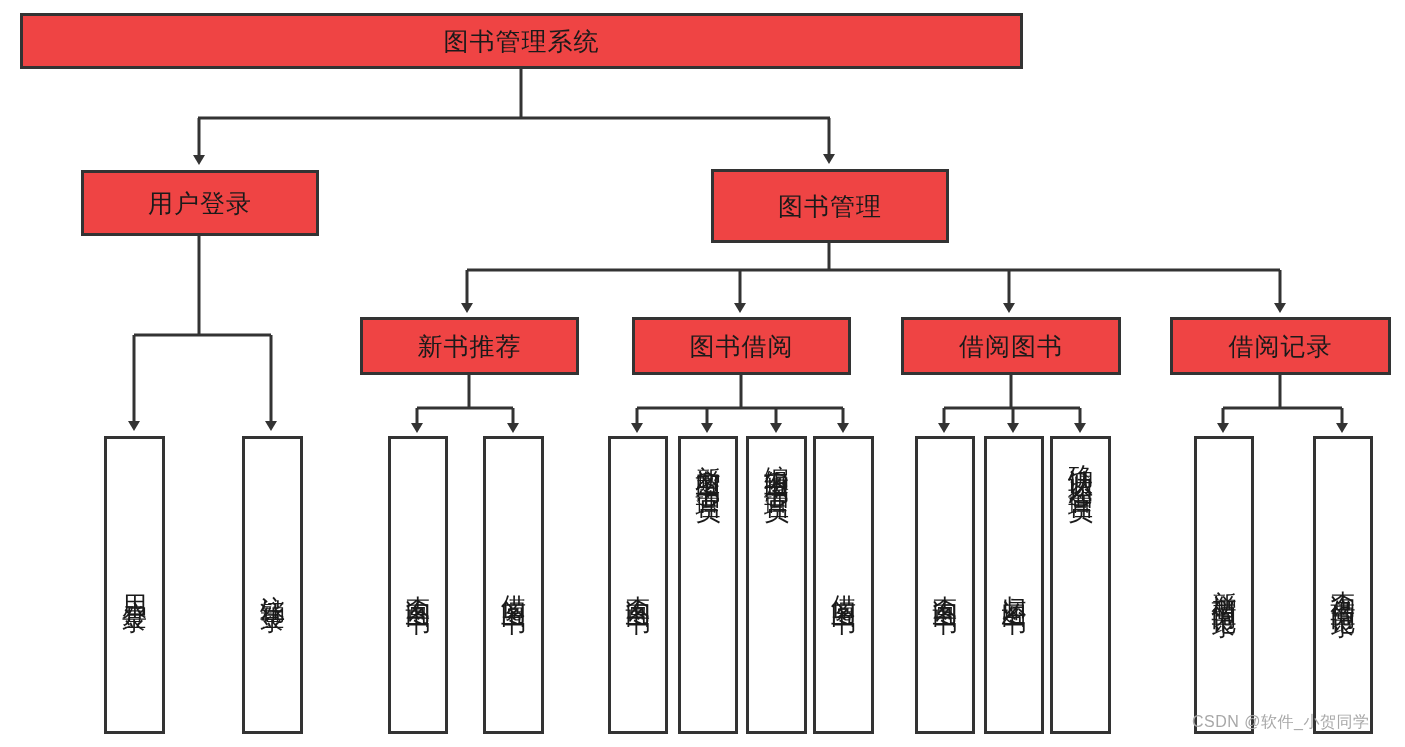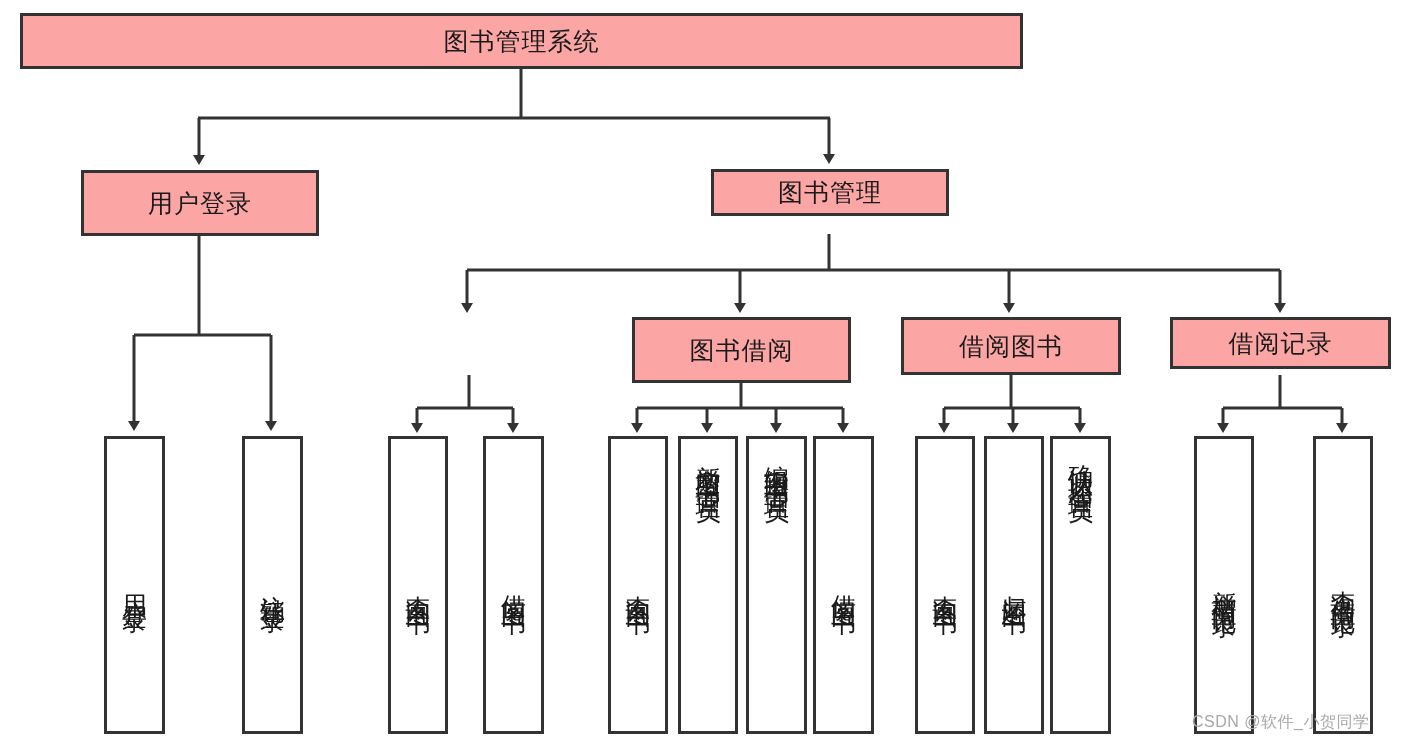--- a/index.html
+++ b/index.html
@@ -22,43 +22,43 @@
     left: 0;
     top: 0;
     width: 1405px;
     height: 747px;
     pointer-events: none;
   }
   .node {
     position: absolute;
     box-sizing: border-box;
     border: 3px solid #333333;
-    background: #fca5a5;
+    background: #ef4444;
     display: flex;
     align-items: center;
     justify-content: center;
     color: #1a1a1a;
   }
   .node .label {
     font-size: 25px;
     line-height: 1.15;
     letter-spacing: 1px;
     white-space: nowrap;
   }
   
   #node-root { left: 20px; top: 13px; width: 1003px; height: 56px; }
   #node-root .label { font-size: 25px; }
 
   #node-user-login   { left: 81px;  top: 170px; width: 238px; height: 66px; }
-  #node-book-manage  { left: 711px; top: 169px; width: 238px; height: 47px; }
+  #node-book-manage  { left: 711px; top: 169px; width: 238px; height: 74px; }
 
   #node-new-book-rec { left: 360px;  top: 317px; width: 219px; height: 58px; }
-  #node-book-borrow  { left: 632px;  top: 317px; width: 219px; height: 66px; }
+  #node-book-borrow  { left: 632px;  top: 317px; width: 219px; height: 58px; }
   #node-current-borrow { left: 901px; top: 317px; width: 220px; height: 58px; }
-  #node-borrow-record  { left: 1170px; top: 317px; width: 221px; height: 52px; }
+  #node-borrow-record  { left: 1170px; top: 317px; width: 221px; height: 58px; }
 
   .leaf {
     position: absolute;
     box-sizing: border-box;
     border: 3px solid #333333;
     background: #ffffff;
     display: flex;
     align-items: flex-start;
     justify-content: center;
     padding-top: 6px;
@@ -145,20 +145,23 @@
     <span class="label">图书管理系统</span>
   </div>
 
   <div class="node" id="node-user-login">
     <span class="label">用户登录</span>
   </div>
   <div class="node" id="node-book-manage">
     <span class="label">图书管理</span>
   </div>
 
+  <div class="node" id="node-new-book-rec">
+    <span class="label">新书推荐</span>
+  </div>
   <div class="node" id="node-book-borrow">
     <span class="label">图书借阅</span>
   </div>
   <div class="node" id="node-current-borrow">
     <span class="label">借阅图书</span>
   </div>
   <div class="node" id="node-borrow-record">
     <span class="label">借阅记录</span>
   </div>
 

